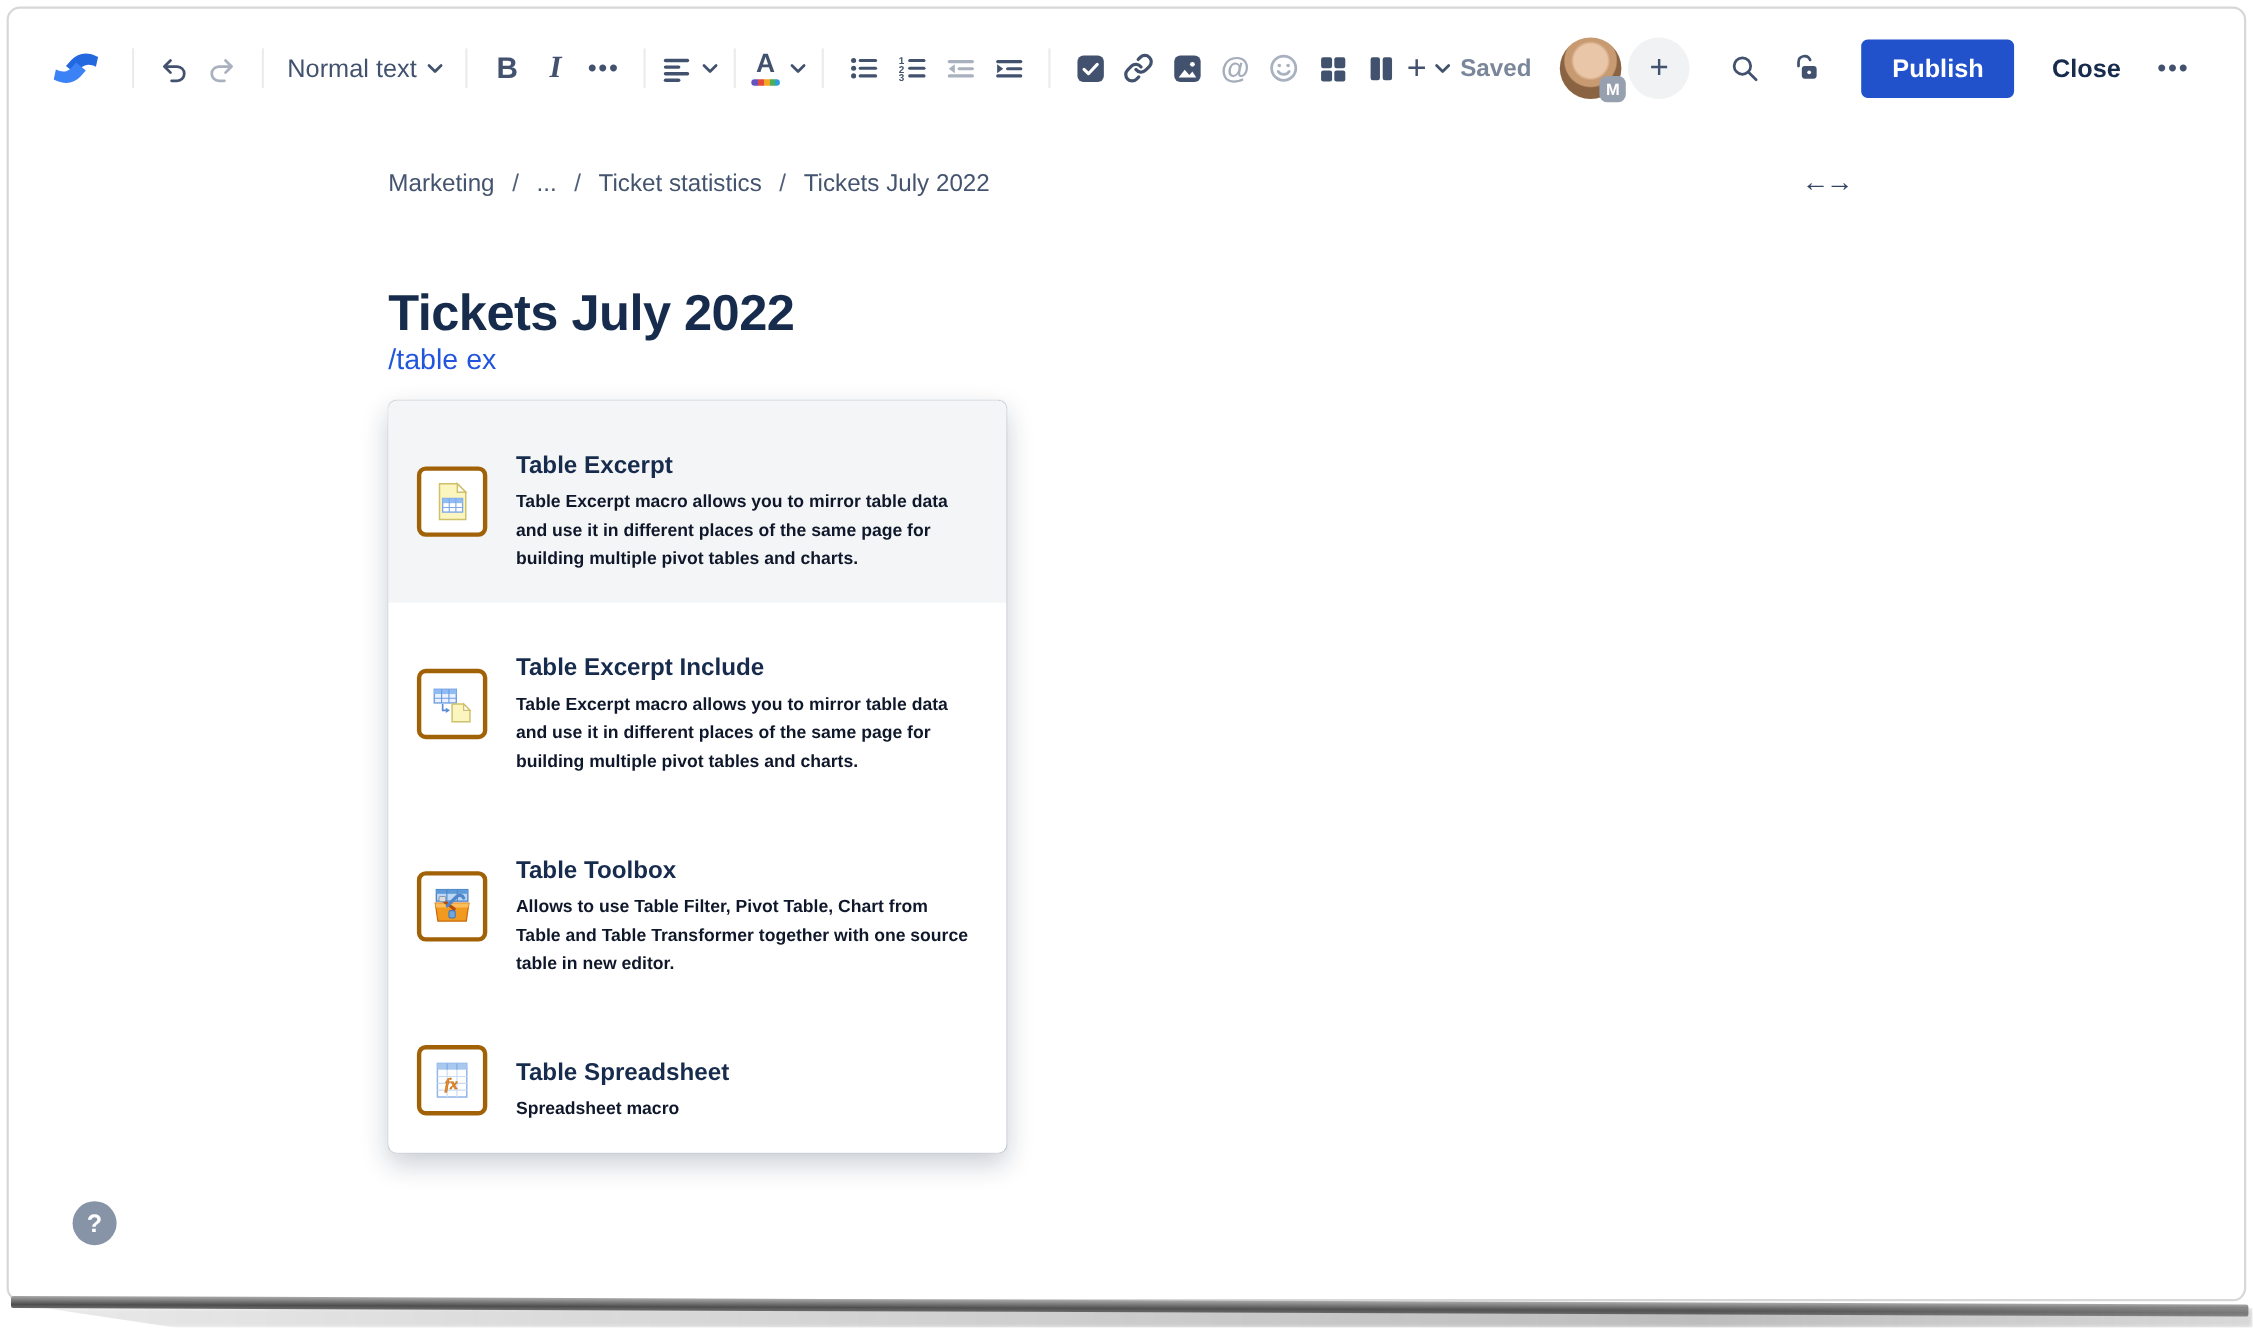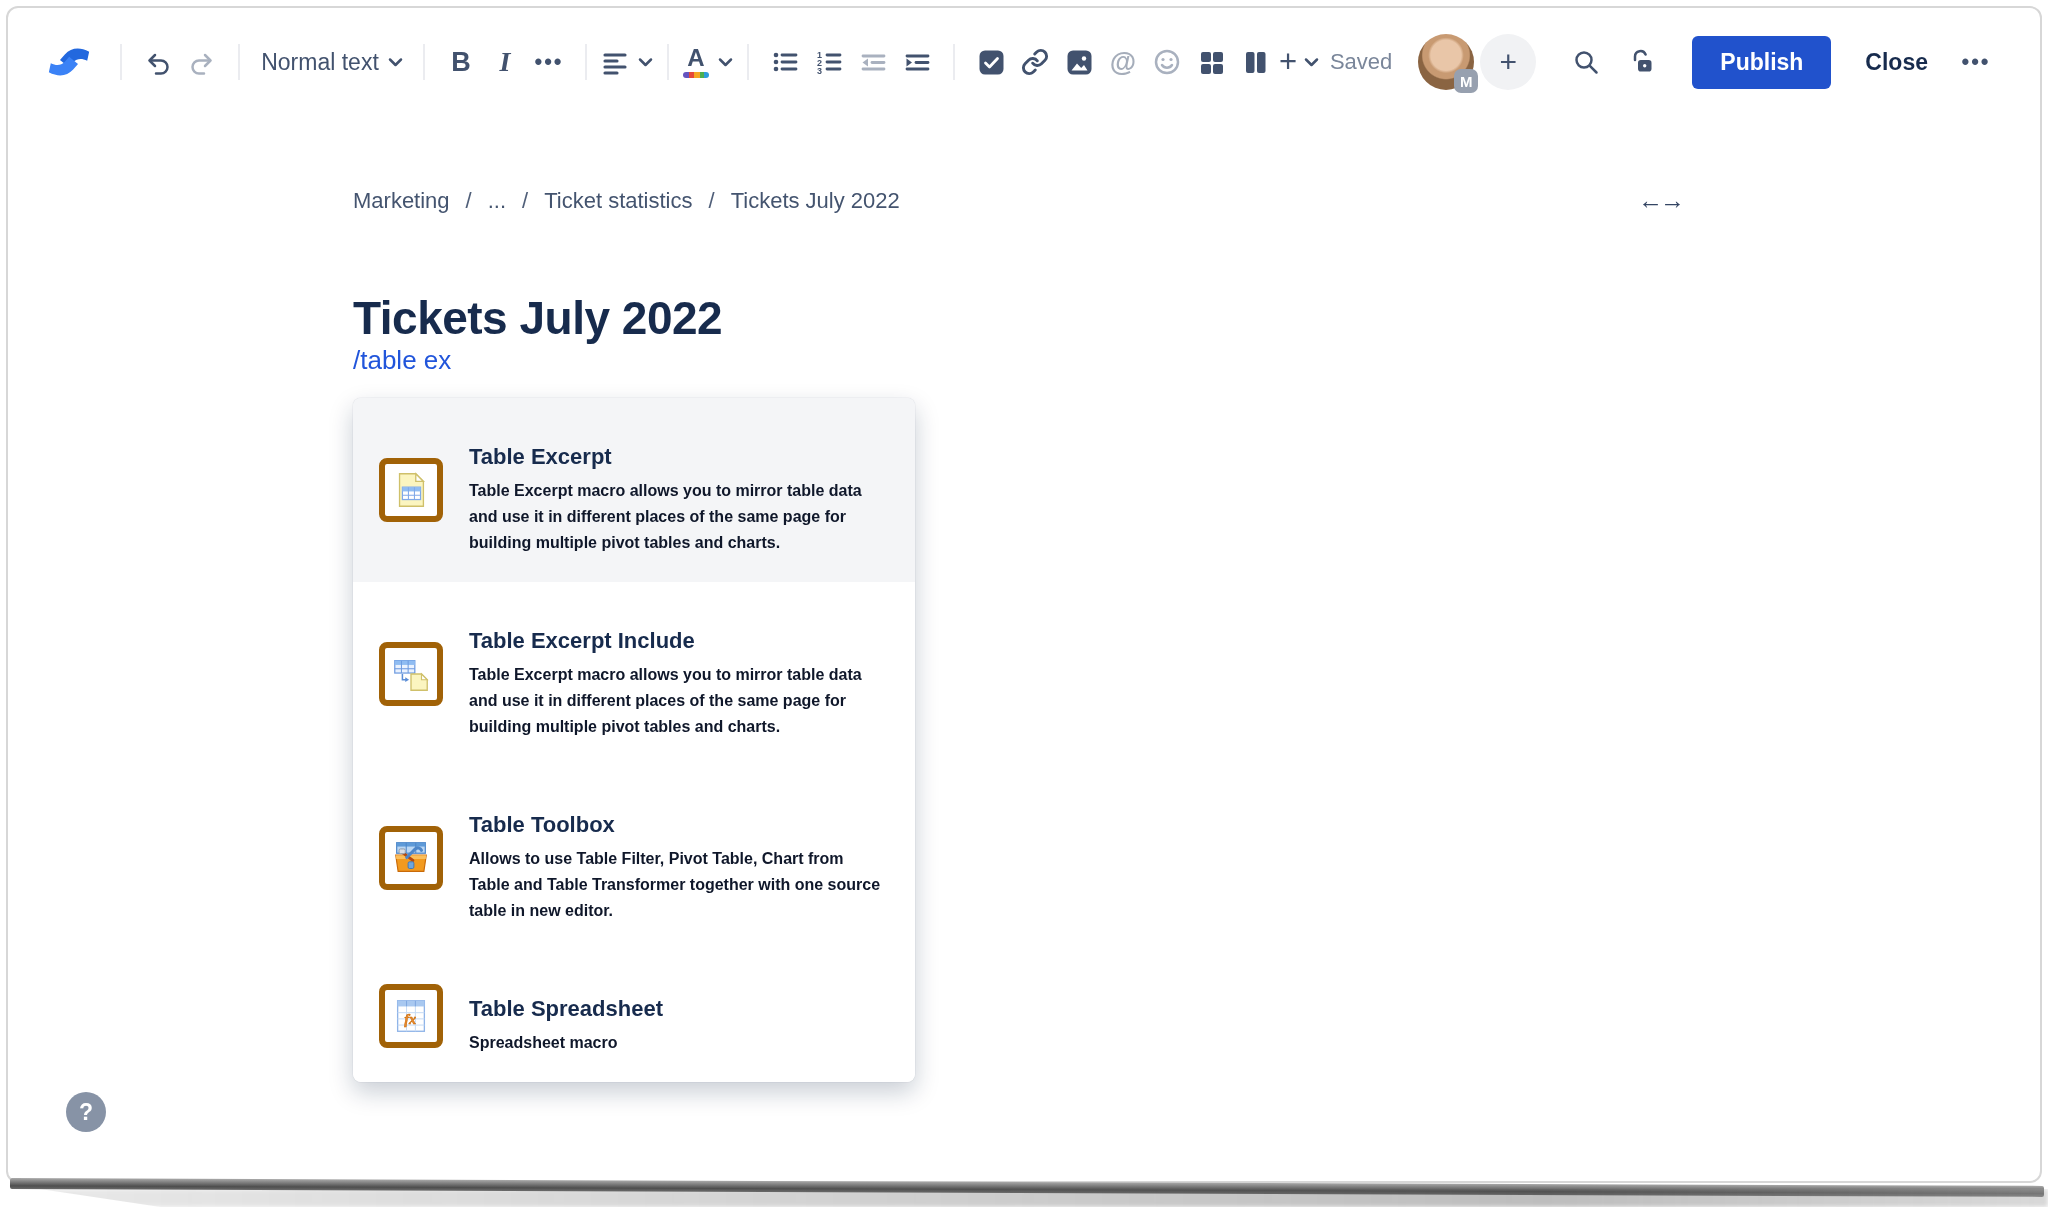--- a/index.html
+++ b/index.html
@@ -30,51 +30,51 @@
   .style-dd { display:flex; align-items:center; gap:8px; padding:0 6px; }
   .style-dd .label { font-size:23px; color:#42526E; white-space:nowrap; overflow:hidden; width:120px; }
   .color-btn { display:flex; flex-direction:column; align-items:center; gap:3px; }
   .color-btn .A { font-size:24px; font-weight:700; line-height:22px; color:#42526E; }
   .color-bar { width:26px; height:6px; border-radius:3px;
                background:linear-gradient(90deg,#6554C0 0 22%,#E5493A 22% 44%,#F5A623 44% 64%,#4CAF50 64% 82%,#2D9CDB 82% 100%); }
   .chev { flex:0 0 auto; }
   .at-glyph { font-size:27px; font-weight:600; color:#A5ADBA; }
   .plus-glyph { font-size:31px; font-weight:400; line-height:30px; color:#42526E; }
   .tb-right { margin-left:auto; display:flex; align-items:center; }
-  .saved { font-size:22px; color:#7A869A; margin-right:26px; }
+  .saved { font-size:22px; color:#7A869A; margin-right:26px;font-weight:bold; }
   .avatar { position:relative; width:56px; height:56px; border-radius:50%; cursor:pointer; flex:0 0 auto;
             background:radial-gradient(circle at 50% 38%, #e9c6a8 0 34%, #c89a72 40% 52%, #8a6442 55% 100%); }
   .avatar-badge { position:absolute; right:-4px; bottom:-3px; width:24px; height:24px; border-radius:7px;
                   background:#97A0AF; color:#fff; font-size:15px; font-weight:700;
                   display:flex; align-items:center; justify-content:center; }
   .invite { width:56px; height:56px; border-radius:50%; background:#F1F2F4; color:#42526E; border:none;
             font-size:30px; display:flex; align-items:center; justify-content:center; cursor:pointer; margin-left:6px; }
   .publish { margin-left:28px; background:#2152CC; color:#fff; border:none; border-radius:6px;
              font-size:23px; font-weight:700; padding:13px 28px; cursor:pointer;
              font-family:"Liberation Sans",sans-serif; }
   .close { margin-left:34px; background:none; border:none; color:#172B4D; font-size:23px; font-weight:700; cursor:pointer;
            font-family:"Liberation Sans",sans-serif; }
   .tb-overflow { margin-left:26px; color:#42526E; font-size:22px; letter-spacing:2px; font-weight:700; }
 
   
   .content { padding-left:345px; padding-right:358px; }
-  .crumb-row { margin-top:82px; display:flex; align-items:center; justify-content:space-between; }
+  .crumb-row { margin-top:48px; display:flex; align-items:center; justify-content:space-between; }
   .breadcrumb { display:flex; align-items:center; gap:16px; font-size:22px; color:#44546F; font-weight:500; }
   .breadcrumb a { color:#44546F; text-decoration:none; cursor:pointer; }
   .crumb-sep { color:#505F79; font-weight:400; }
   .expand { background:none; border:none; color:#344563; font-size:25px; font-weight:700; cursor:pointer; letter-spacing:-3px; }
   .page-title { margin-top:76px; font-size:46px; font-weight:700; color:#172B4D; letter-spacing:-0.5px; }
   .command { font-size:26px; font-weight:500; color:#2155DB; }
 
   
   .macro-menu { margin-top:22px; width:562px; background:#fff; border-radius:8px;
                 box-shadow:0 0 1px rgba(9,30,66,.31), 0 10px 24px rgba(9,30,66,.22); overflow:hidden; }
   .macro-item { display:flex; align-items:center; gap:26px; padding:26px 28px 26px 26px; cursor:pointer; background:#fff; }
   .macro-item.selected { background:#F4F5F7; }
-  .icon-box { flex:0 0 auto; width:64px; height:64px; background:#fff; border:6px solid #a16207; border-radius:8px;
+  .icon-box { flex:0 0 auto; width:64px; height:64px; background:#fff; border:4px solid #a16207; border-radius:8px;
               display:flex; align-items:center; justify-content:center; }
   .macro-text { flex:1;margin-top:20px; }
   .macro-title { font-size:22px; font-weight:700; color:#172B4D; margin-bottom:8px; }
   .macro-desc { font-size:16px; line-height:26px; color:#0f172a; max-width:412px;font-weight:bold; }
 
   .help-btn { position:absolute; left:58px; top:1084px; width:40px; height:40px; border-radius:50%;
               border:none; background:#8793A6; color:#fff; font-size:23px; font-weight:700; cursor:pointer;
               display:flex; align-items:center; justify-content:center; font-family:"Liberation Sans",sans-serif; }
 
   svg { display:block; }

